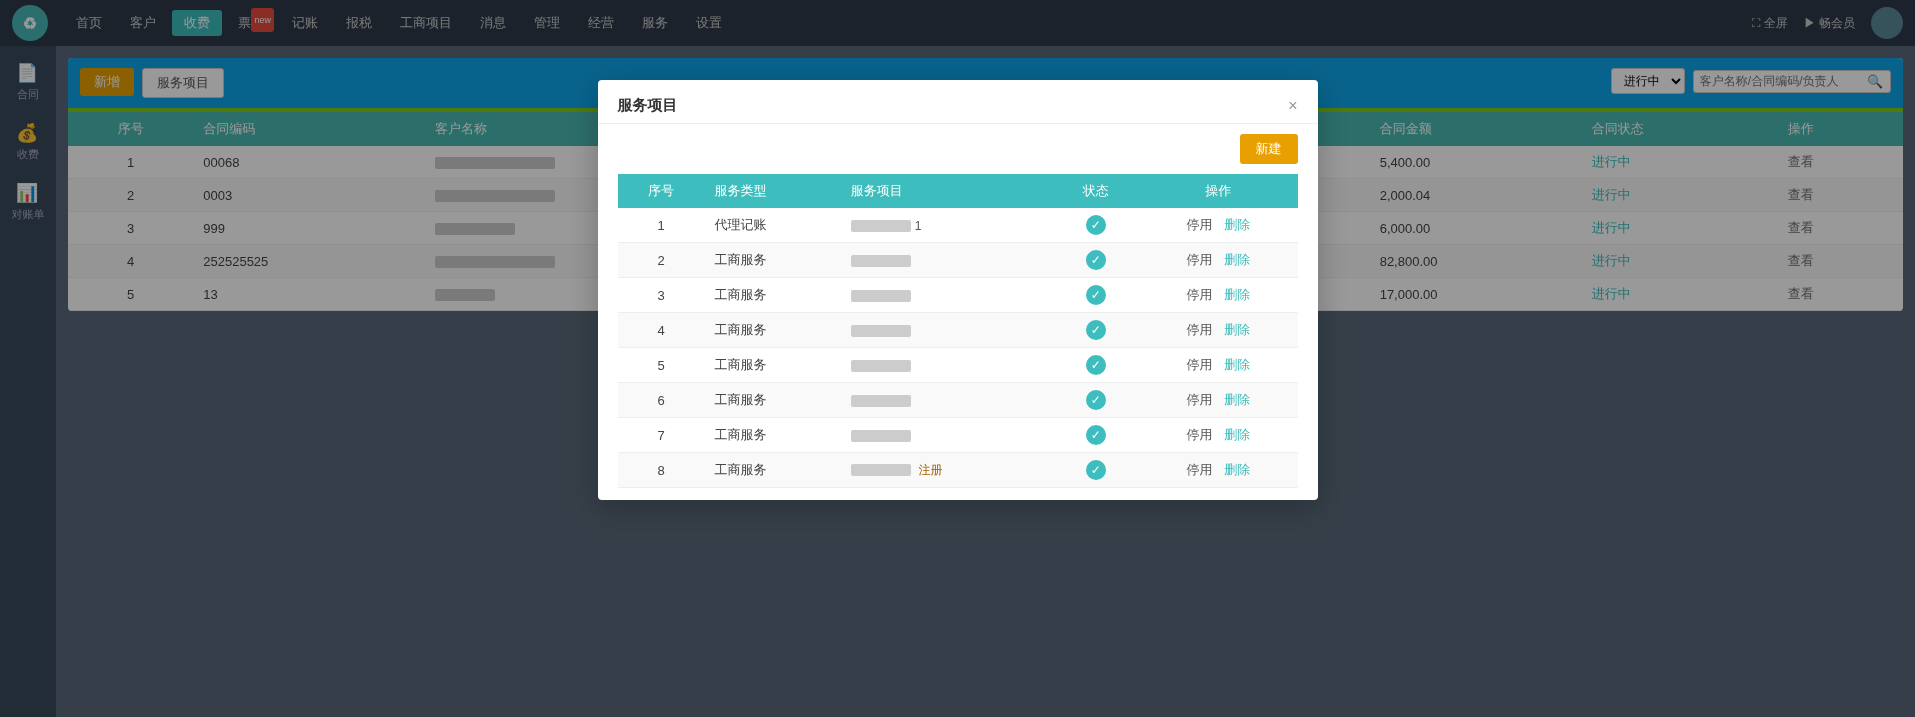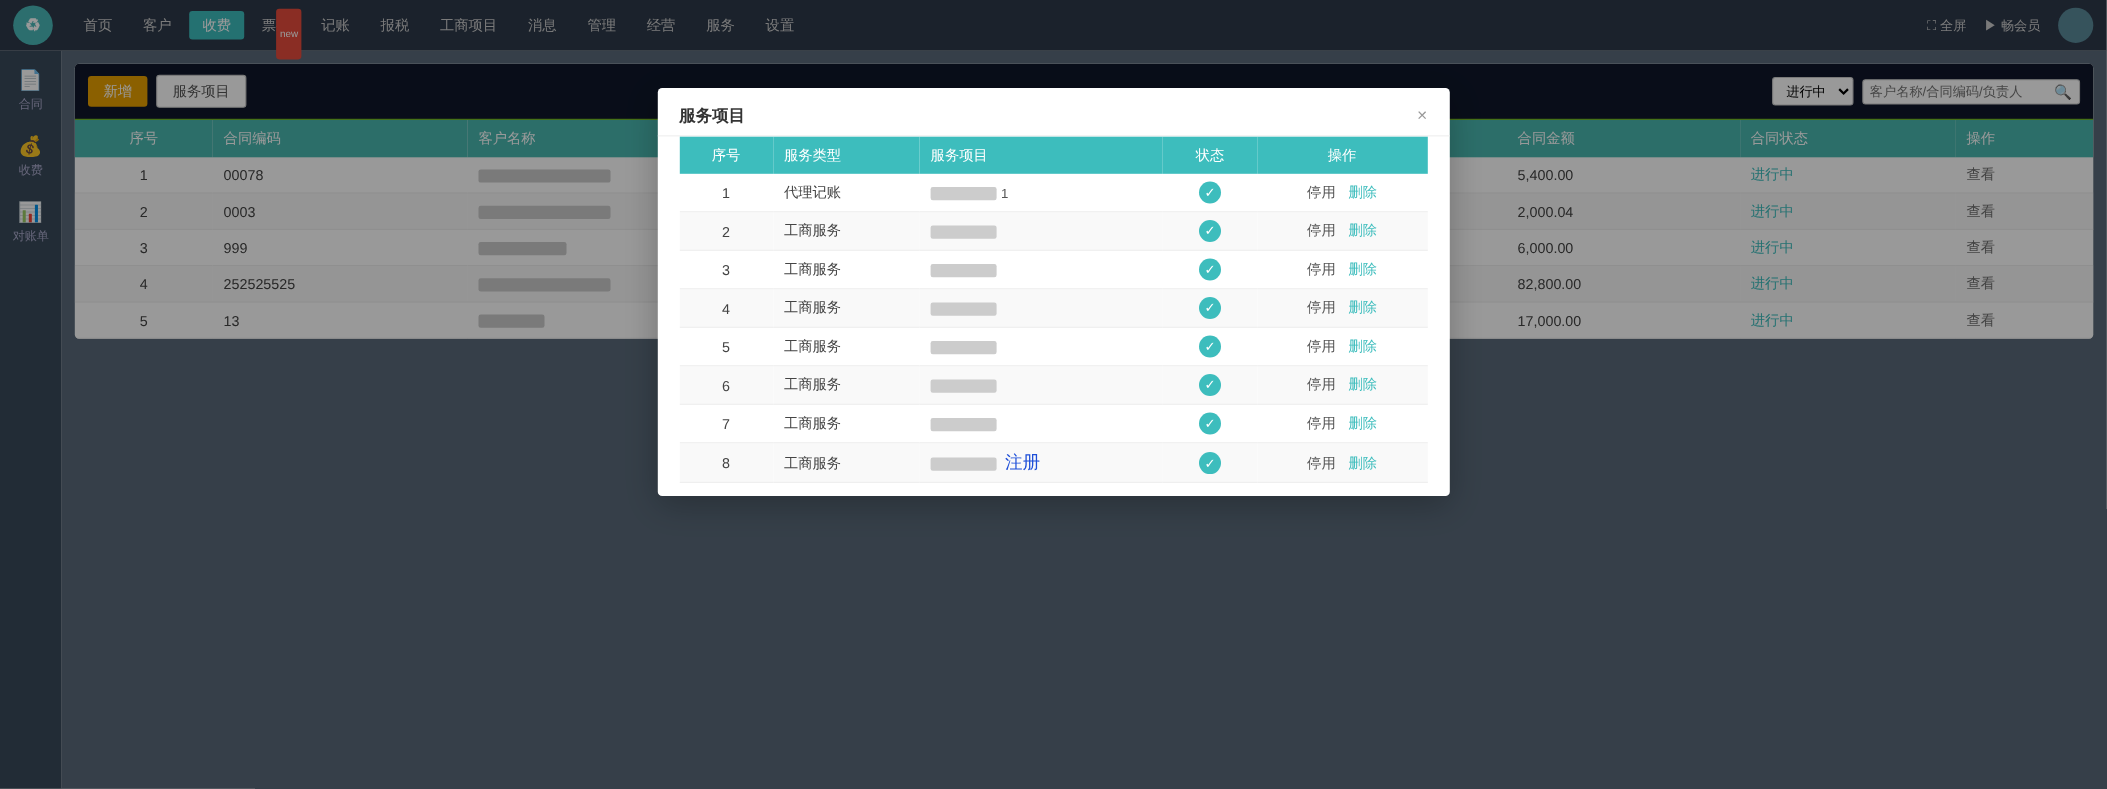--- a/index.html
+++ b/index.html
@@ -38,21 +38,21 @@
     .top-nav .nav-item.active {
       background: #3dbdbd;
       color: #fff;
     }
     .top-nav .nav-item .badge-new {
       position: absolute;
       top: -2px; right: 2px;
       background: #e74c3c;
       color: #fff;
       font-size: 9px;
-      padding: 18px 3px;
+      padding: 7px 3px;
       border-radius: 3px;
     }
     .top-nav .right-actions {
       display: flex; align-items: center; gap: 16px; color: #ccc; font-size: 12px;
     }
     .top-nav .avatar {
       width: 32px; height: 32px;
       background: #5a8a9a;
       border-radius: 50%;
     }
@@ -99,24 +99,24 @@
 
     
     .contract-panel {
       background: #fff;
       border-radius: 4px;
       overflow: hidden;
       position: relative;
     }
     .panel-toolbar {
       display: flex;
-      align-items: center;
+      align-items: flex-start;
       padding: 10px 12px;
-      background: #0f172a;
-      border-bottom: 1px solid #84cc16;
+      background: #0ea5e9;
+      border-bottom: 4px solid #84cc16;
       gap: 8px;
     }
     .btn-add {
       background: #e8a000;
       color: #fff;
       border: none;
       padding: 5px 14px;
       border-radius: 3px;
       cursor: pointer;
       font-size: 13px;
@@ -387,21 +387,21 @@
             <th>服务项目▼</th>
             <th>服务期限起止▼</th>
             <th>合同金额</th>
             <th>合同状态</th>
             <th>操作</th>
           </tr>
         </thead>
         <tbody>
           <tr>
             <td class="center">1</td>
-            <td>00078</td>
+            <td>00068</td>
             <td><span class="blurred-text w120"></span></td>
             <td>小规模记账</td>
             <td>202305-202404</td>
             <td>5,400.00</td>
             <td><span class="status-badge">进行中</span></td>
             <td><a class="action-link">查看</a></td>
           </tr>
           <tr>
             <td class="center">2</td>
             <td>0003</td>
@@ -445,20 +445,23 @@
         </tbody>
       </table>
     </div>
 
     <div class="overlay">
       <div class="modal">
         <div class="modal-header">
           <span class="modal-title">服务项目</span>
           <button class="modal-close">×</button>
         </div>
+        <div class="modal-toolbar">
+          <button class="btn-new">新建</button>
+        </div>
         <div class="modal-body">
           <table class="modal-table">
             <thead>
               <tr>
                 <th class="center">序号</th>
                 <th>服务类型</th>
                 <th>服务项目</th>
                 <th class="center">状态</th>
                 <th class="center">操作</th>
               </tr>
@@ -534,21 +537,21 @@
                 <td class="center">
                   <button class="btn-stop">停用</button>
                   <button class="btn-del">删除</button>
                 </td>
               </tr>
               <tr>
                 <td class="center">8</td>
                 <td>工商服务</td>
                 <td>
                   <span class="blurred-text w60"></span>
-                  <span style="color:#1d4ed8;font-size:16px;margin-left:4px">注册</span>
+                  <span style="color:#a16207;font-size:12px;margin-left:4px">注册</span>
                 </td>
                 <td class="center"><span class="check-icon">✓</span></td>
                 <td class="center">
                   <button class="btn-stop">停用</button>
                   <button class="btn-del">删除</button>
                 </td>
               </tr>
             </tbody>
           </table>
         </div>

